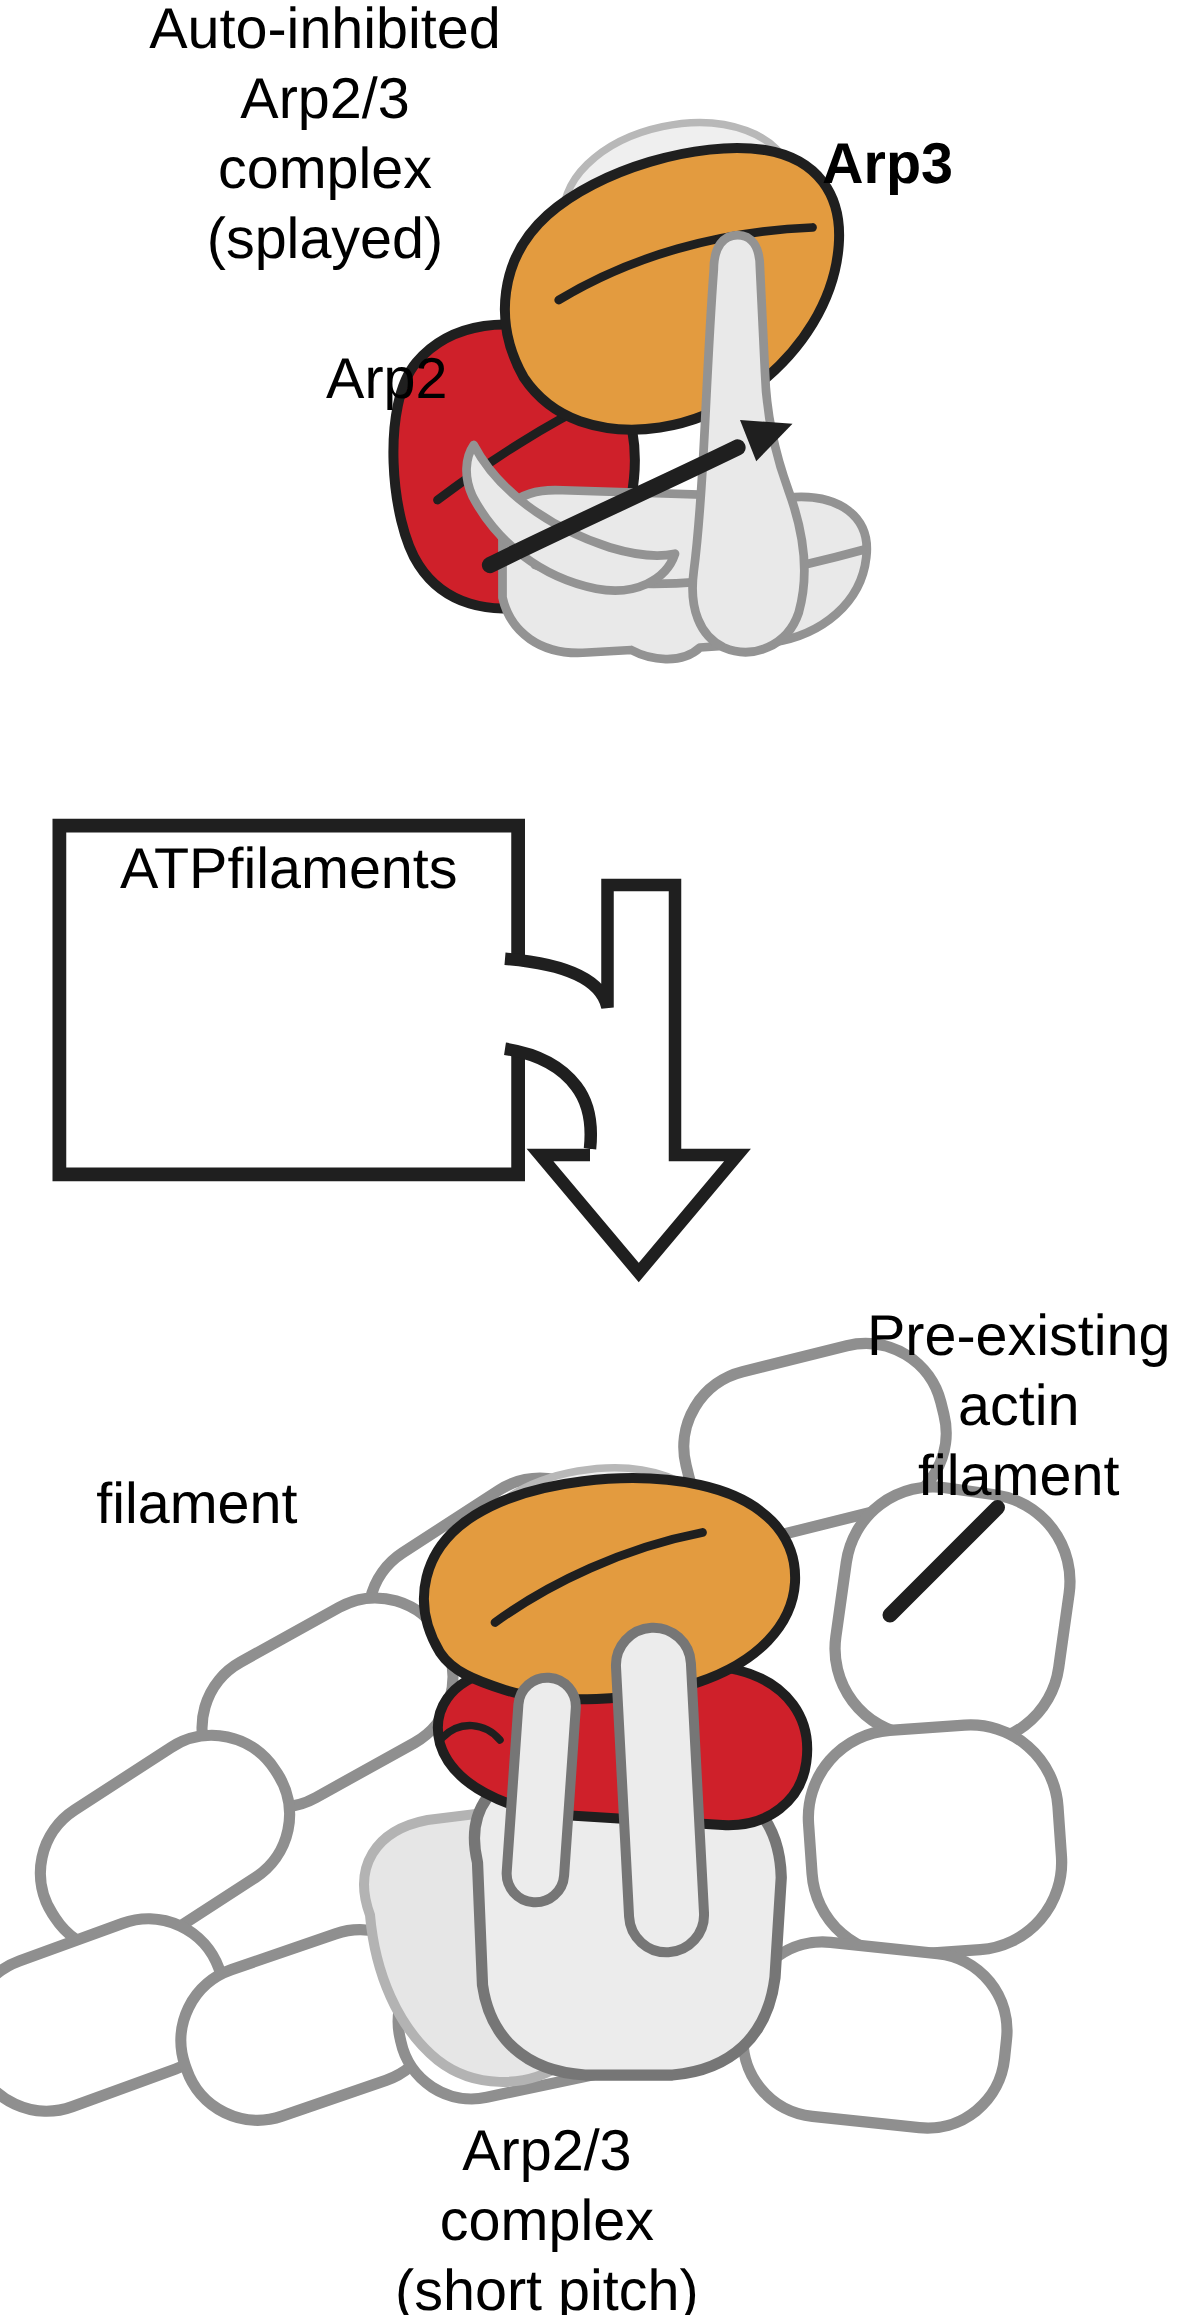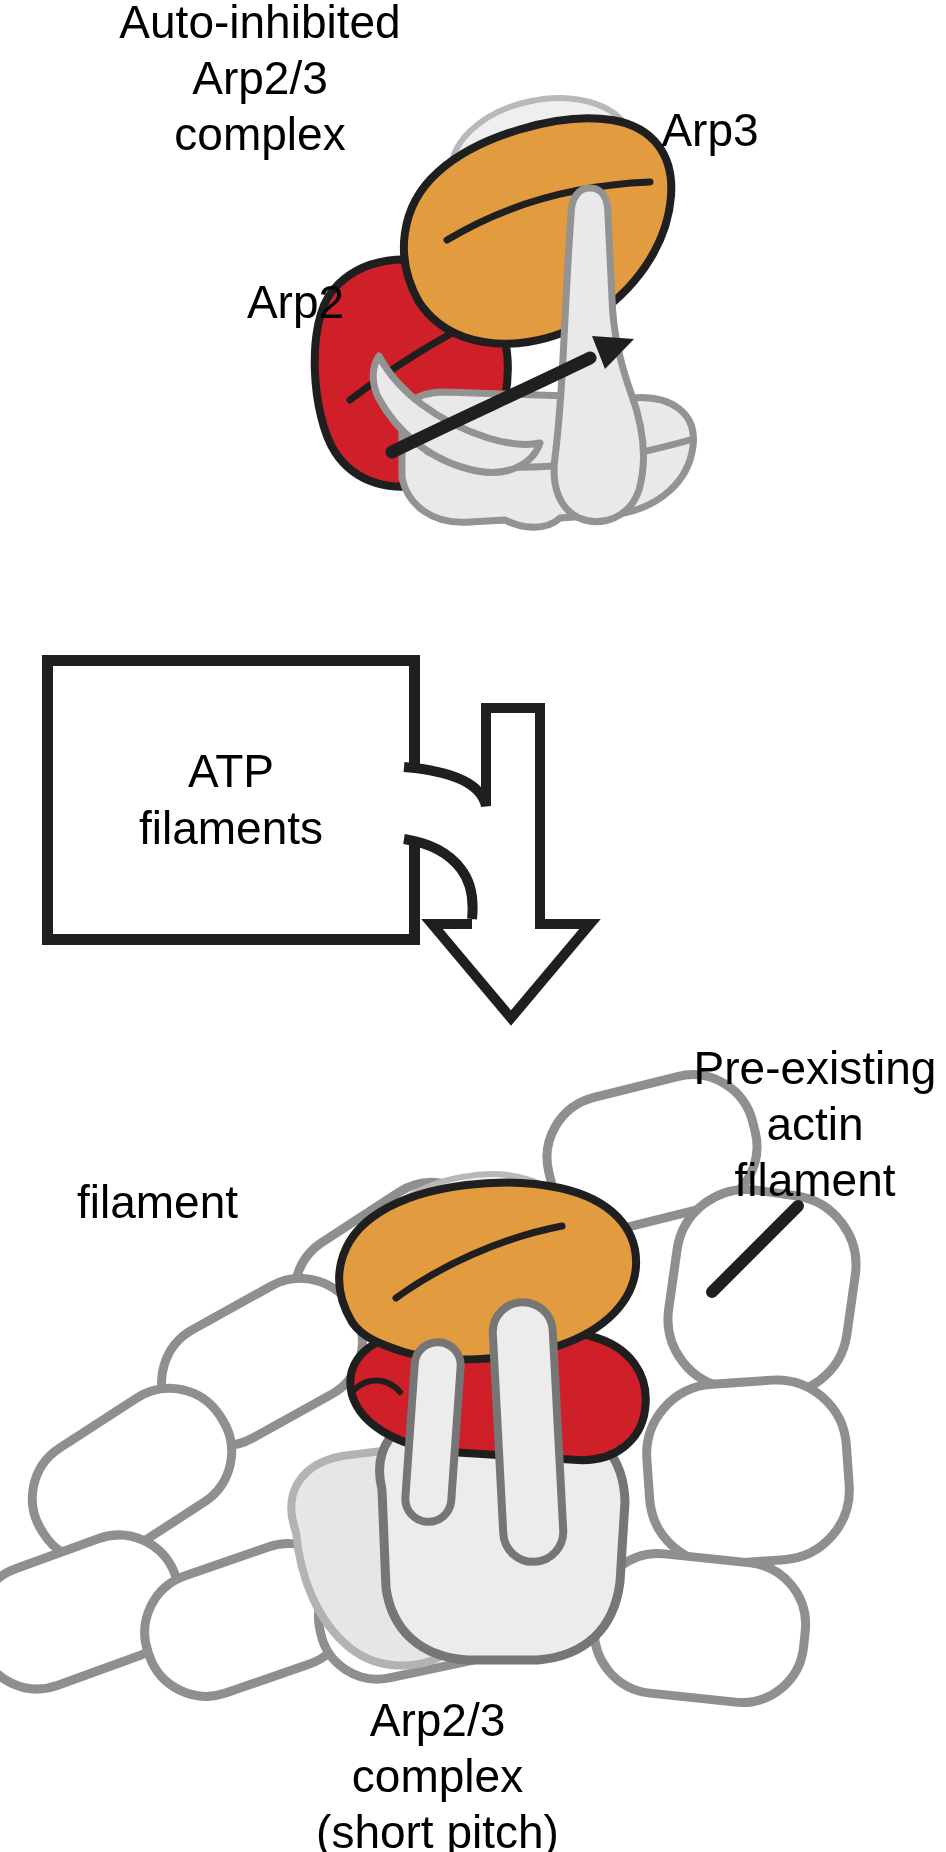--- a/index.html
+++ b/index.html
@@ -3,21 +3,21 @@
 <meta charset="utf-8">
 <style>
   html,body{margin:0;padding:0;background:#fff;}
   .canvas{position:relative;width:946px;height:1852px;background:#fff;overflow:hidden;
           font-family:"Liberation Sans",sans-serif;}
   svg.art{position:absolute;left:0;top:0;z-index:2;}
   .label{position:absolute;z-index:3;color:#000;text-align:center;
          font:46px/56px "Liberation Sans",sans-serif;}
   .rbox{position:absolute;z-index:1;left:42px;top:655px;width:378px;height:290px;
         box-sizing:border-box;border:11px solid #1F1F1F;background:#fff;
-        display:flex;flex-direction:column;justify-content:center;}
+        display:flex;flex-direction:row;justify-content:center;}
   .rbox .bline{color:#000;text-align:center;font:46px/57px "Liberation Sans",sans-serif;}
 </style>
 </head>
 <body>
 
 <div class="canvas">
 
   <div class="rbox">
     <div class="bline">ATP</div>
     <div class="bline">filaments</div>
@@ -94,27 +94,28 @@
       <rect x="498" y="1302" width="60" height="260" rx="30" transform="rotate(-3 528 1432)" stroke-width="8" fill="#ECECEC" stroke="#767676"></rect>
     </g>
 
     <path d="M 712,1292 L 798,1206" fill="none" stroke-width="12" stroke-linecap="round" stroke="#1F1F1F"></path>
   </svg>
 
   <div class="label" style="left:60px;top:-6px;width:400px;">
     <div>Auto-inhibited</div>
     <div>Arp2/3</div>
     <div>complex</div>
+    <div>(splayed)</div>
   </div>
 
-  <div class="label" style="left:645px;top:102px;width:130px;">
+  <div class="label" style="left:645px;top:102px;width:130px;font-weight:bold;">
     <div>Arp3</div>
   </div>
 
-  <div class="label" style="left:233px;top:274px;width:125px;">
+  <div class="label" style="left:233px;top:274px;width:125px;text-align:right;">
     <div>Arp2</div>
   </div>
 
   <div class="label" style="left:650px;top:1040px;width:330px;">
     <div>Pre-existing</div>
     <div>actin</div>
     <div>filament</div>
   </div>
 
   <div class="label" style="left:5px;top:1174px;width:305px;">

